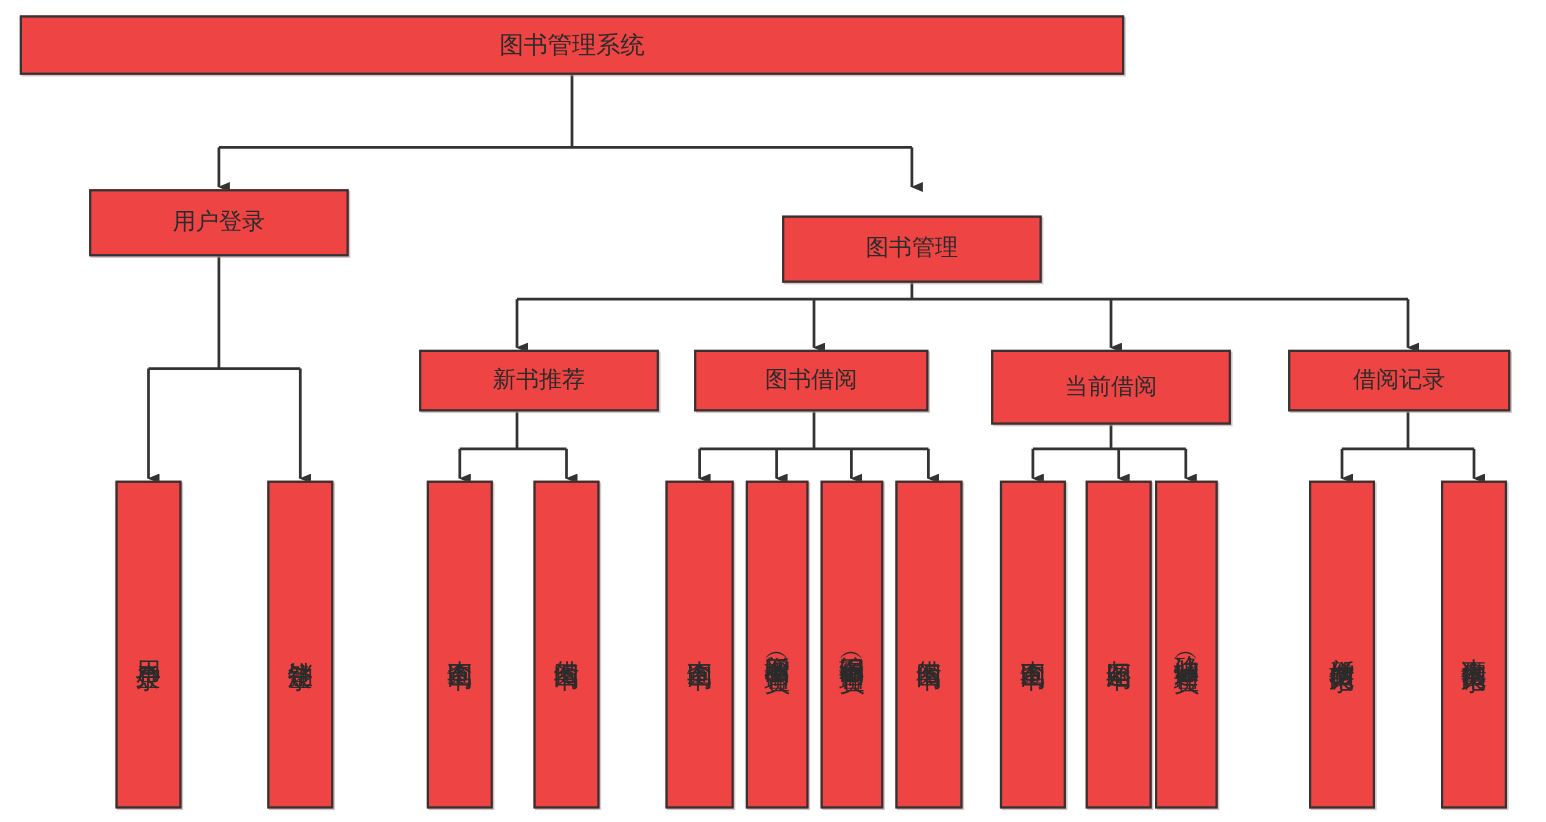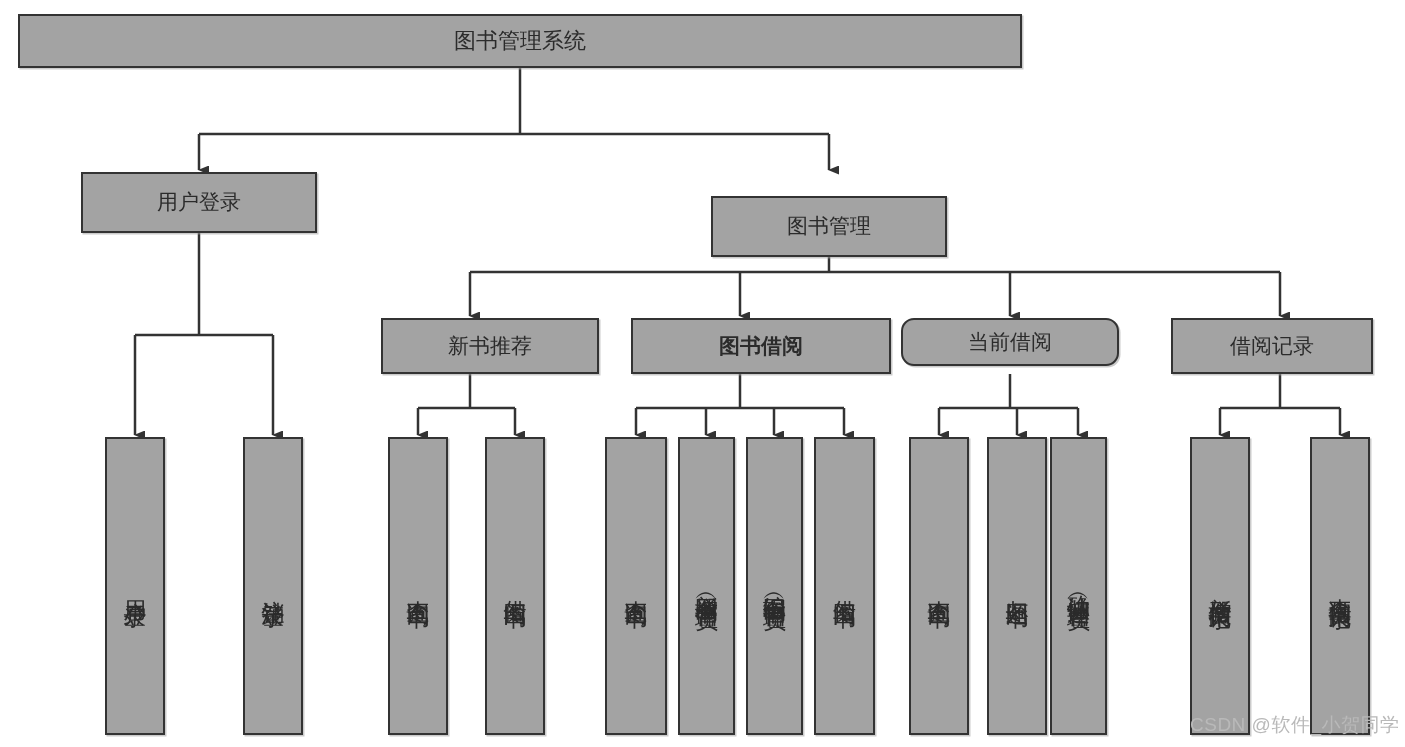--- a/index.html
+++ b/index.html
@@ -21,21 +21,21 @@
     position: absolute;
     left: 0;
     top: 0;
     width: 1405px;
     height: 747px;
     pointer-events: none;
   }
   .node {
     position: absolute;
     box-sizing: border-box;
-    background: #a3a3a3;
+    background: #ef4444;
     border: 2.5px solid #333333;
     display: flex;
     align-items: center;
     justify-content: center;
     box-shadow: 1.5px 1.5px 0 rgba(160,160,160,0.55);
   }
   .node .lbl {
     color: #2b2b2b;
     text-align: center;
     line-height: 1.18;
@@ -120,24 +120,24 @@
       </div>
       <div class="node horiz" style="left: 81px; top: 172px; width: 236px; height: 61px;">
         <span class="lbl">用户登录</span>
       </div>
       <div class="node horiz" style="left: 711px; top: 172px; width: 236px; height: 61px; margin-top: 24px;">
         <span class="lbl">图书管理</span>
       </div>
       <div class="node horiz" style="left: 361px; top: 318px; width: 218px; height: 56px; margin-left: 20px;">
         <span class="lbl">新书推荐</span>
       </div>
-      <div class="node horiz" style="left: 631px; top: 318px; width: 260px; height: 56px; font-weight: bold;">
+      <div class="node horiz" style="left: 631px; top: 318px; width: 213px; height: 56px;">
         <span class="lbl">图书借阅</span>
       </div>
-      <div class="node horiz" style="left: 901px; top: 318px; width: 218px; height: 48px; border-radius: 13px;">
+      <div class="node horiz" style="left: 901px; top: 318px; width: 218px; height: 68px;">
         <span class="lbl">当前借阅</span>
       </div>
       <div class="node horiz" style="left: 1171px; top: 318px; width: 202px; height: 56px;">
         <span class="lbl">借阅记录</span>
       </div>
       <div class="node vert" style="left: 105px; top: 437px; width: 60px; height: 298px;">
         <span class="lbl">用户登录</span>
       </div>
       <div class="node vert" style="left: 243px; top: 437px; width: 60px; height: 298px;">
         <span class="lbl">注销登录</span>
@@ -170,15 +170,14 @@
         <span class="lbl">确认归还（管理员）</span>
       </div>
       <div class="node vert" style="left: 1190px; top: 437px; width: 60px; height: 298px;">
         <span class="lbl">新增借阅记录</span>
       </div>
       <div class="node vert" style="left: 1310px; top: 437px; width: 60px; height: 298px;">
         <span class="lbl">查询借阅记录</span>
       </div>
     </div>
 
-  <div class="watermark" style="left: 1190px; top: 712px;">CSDN @软件_小贺同学</div>
 
 </div>
 
 </body></html>

